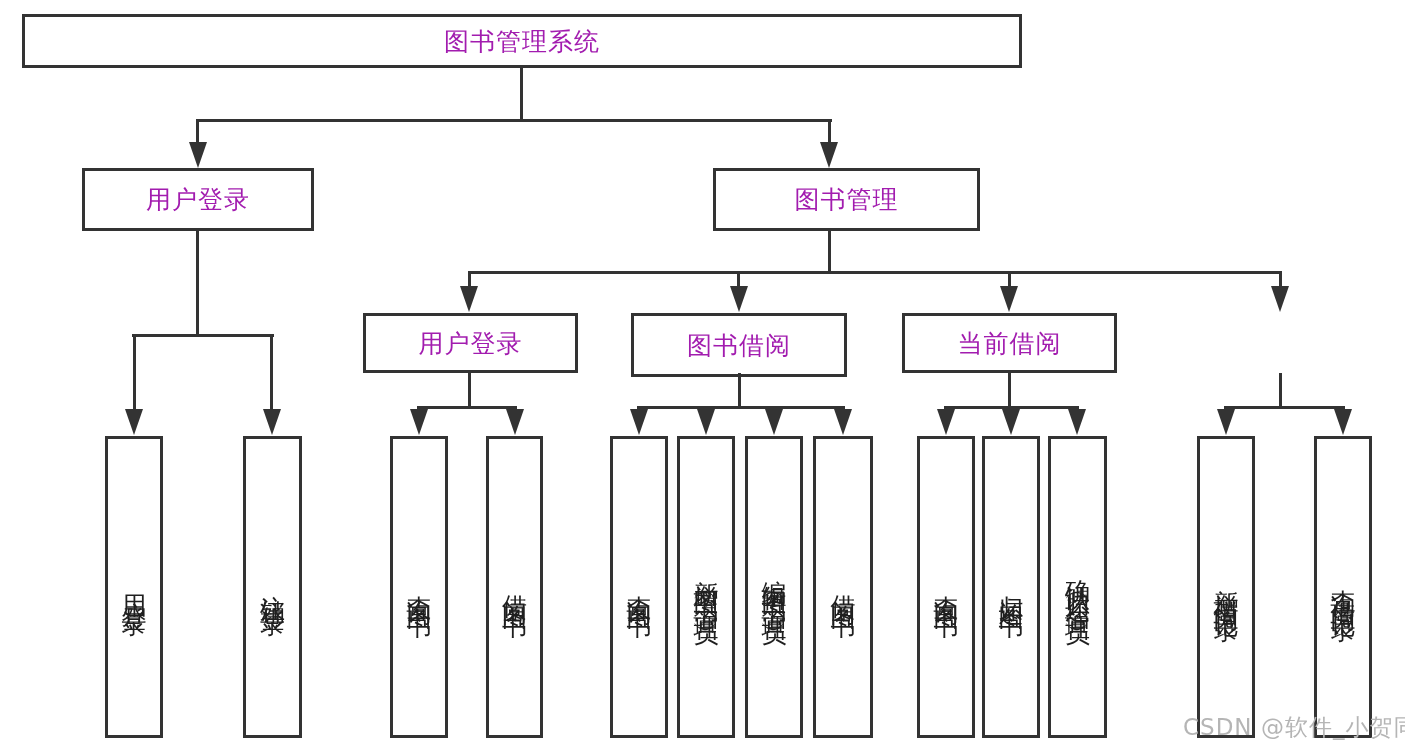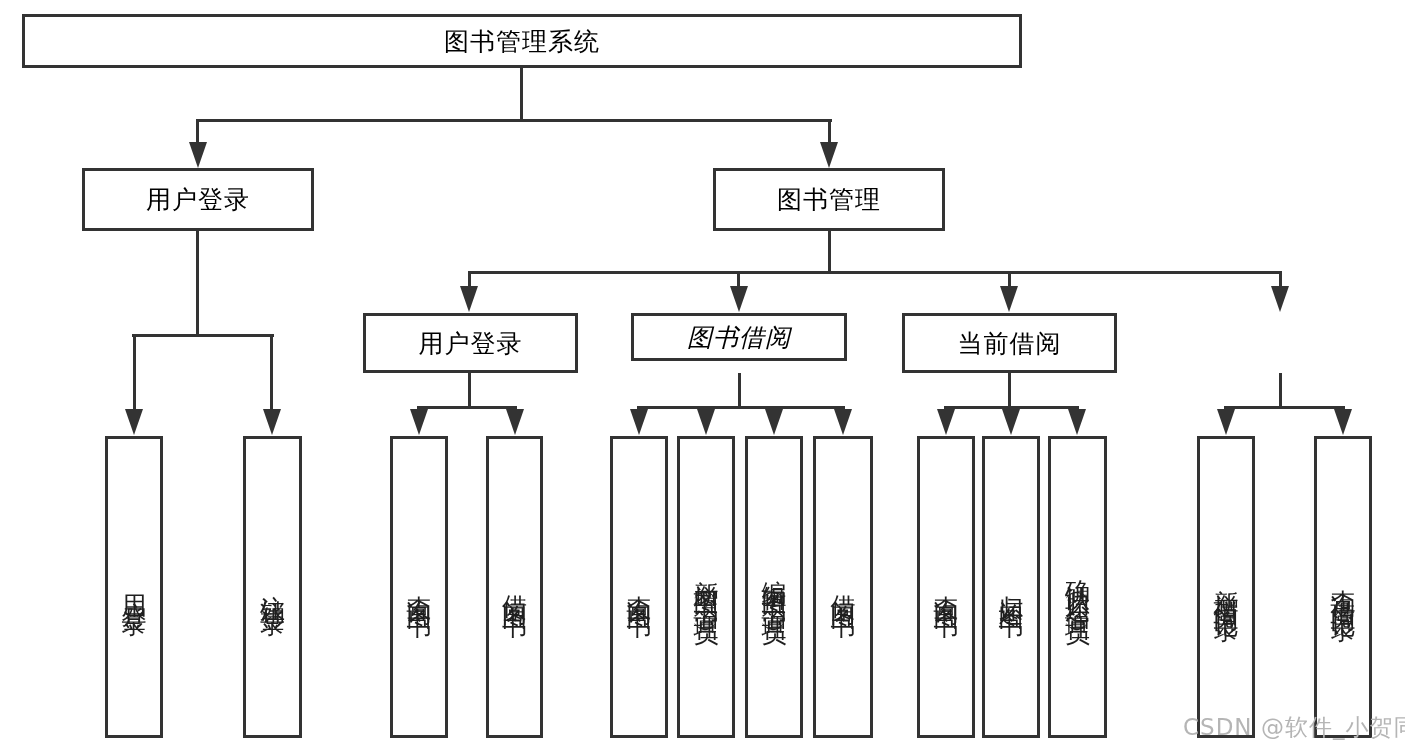--- a/index.html
+++ b/index.html
@@ -20,21 +20,21 @@
     position: absolute;
     box-sizing: border-box;
     border: 3px solid #333333;
     background: #ffffff;
     display: flex;
     align-items: center;
     justify-content: center;
   }
   .hbox span {
     font-size: 25px;
-    color: #000000;
+    color: #a21caf;
     white-space: nowrap;
     letter-spacing: 1px;
   }
   .vbox span {
     writing-mode: vertical-rl;
     text-orientation: mixed;
     font-size: 25px;
     line-height: 1;
     letter-spacing: 6px;
     color: #1f1f1f;
@@ -75,21 +75,21 @@
   <div class="line" style="left:520px; top:68px; width:3px; height:52px;"></div>
   <div class="line" style="left:196px; top:119px; width:636px; height:3px;"></div>
   <div class="line" style="left:196px; top:119px; width:3px; height:25px;"></div>
   <div class="line" style="left:828px; top:119px; width:3px; height:25px;"></div>
   <div class="arrow" style="left:189px; top:142px;"></div>
   <div class="arrow" style="left:820px; top:142px;"></div>
 
   <div class="hbox" style="left:82px; top:168px; width:232px; height:63px;">
     <span>用户登录</span>
   </div>
-  <div class="hbox" style="left:713px; top:168px; width:232px; height:63px;">
+  <div class="hbox" style="left:713px; top:168px; width:267px; height:63px;">
     <span>图书管理</span>
   </div>
 
   <div class="line" style="left:196px; top:231px; width:3px; height:106px;"></div>
   <div class="line" style="left:132px; top:334px; width:142px; height:3px;"></div>
   <div class="line" style="left:133px; top:334px; width:3px; height:78px;"></div>
   <div class="line" style="left:270px; top:334px; width:3px; height:78px;"></div>
   <div class="arrow" style="left:125px; top:409px;"></div>
   <div class="arrow" style="left:263px; top:409px;"></div>
 
@@ -100,21 +100,21 @@
   <div class="line" style="left:1008px; top:271px; width:3px; height:18px;"></div>
   <div class="line" style="left:1279px; top:271px; width:3px; height:18px;"></div>
   <div class="arrow" style="left:460px; top:286px;"></div>
   <div class="arrow" style="left:730px; top:286px;"></div>
   <div class="arrow" style="left:1000px; top:286px;"></div>
   <div class="arrow" style="left:1271px; top:286px;"></div>
 
   <div class="hbox" style="left:363px; top:313px; width:215px; height:60px;">
     <span>用户登录</span>
   </div>
-  <div class="hbox" style="left:631px; top:313px; width:216px; height:48px;font-style:italic;">
+  <div class="hbox" style="left:631px; top:313px; width:216px; height:64px;">
     <span>图书借阅</span>
   </div>
   <div class="hbox" style="left:902px; top:313px; width:215px; height:60px;">
     <span>当前借阅</span>
   </div>
 
   <div class="line" style="left:468px; top:373px; width:3px; height:35px;"></div>
   <div class="line" style="left:417px; top:406px; width:100px; height:3px;"></div>
   <div class="arrow" style="left:410px; top:409px;"></div>
   <div class="arrow" style="left:506px; top:409px;"></div>

